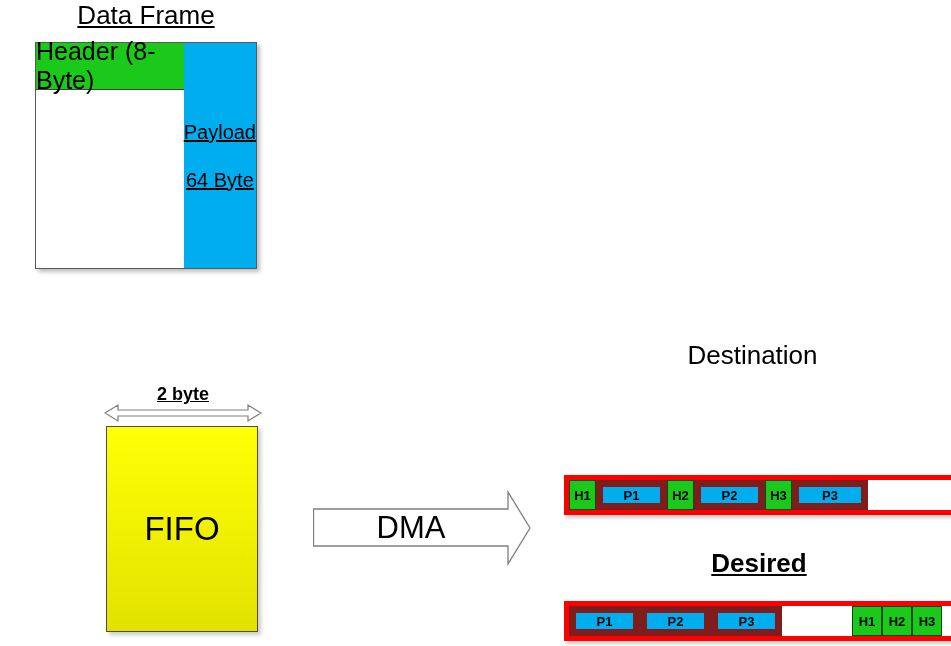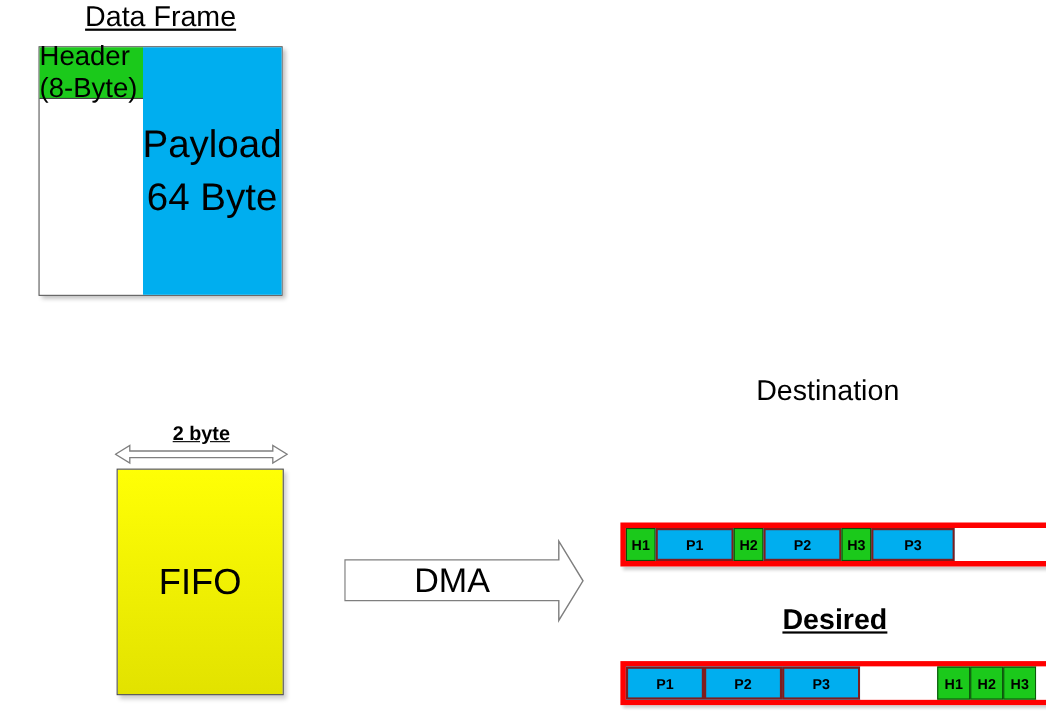--- a/index.html
+++ b/index.html
@@ -11,21 +11,21 @@
   .u{text-decoration:underline;}
   .b{font-weight:bold;}
 
   
   .df-title{left:0;top:6;width:232;width:232px;font-size:26px;text-align:center;}
   .df-box{left:5px;top:42px;width:222px;height:227px;border:1px solid #595959;
           box-shadow:3px 3px 4px rgba(0,0,0,0.25);display:flex;flex-direction:row;box-sizing:border-box;}
   .df-header{height:46px;background:var(--green,#1BC91B);border-bottom:1px solid #404040;
              display:flex;align-items:center;justify-content:center;font-size:25px;}
   .df-payload{flex:1;background:var(--blue,#00AEEF);display:flex;flex-direction:column;
-              align-items:center;justify-content:center;font-size:35px;line-height:48px;}
+              align-items:center;justify-content:center;font-size:20px;line-height:48px;text-decoration:underline;}
 
   
   .src-label{left:76px;top:350px;width:152px;font-size:25px;text-align:center;}
   .byte-label{left:74px;top:384px;width:158px;font-size:18px;text-align:center;}
   .width-arrow{left:74px;top:403px;}
   .fifo-box{left:76px;top:426px;width:152px;height:206px;
             background:linear-gradient(to bottom,var(--yellow-top,#FFFF05),var(--yellow-bottom,#E2E200));
             border:1px solid #4d4d4d;box-shadow:3px 3px 4px rgba(0,0,0,0.2);
             display:flex;align-items:center;justify-content:center;font-size:33px;box-sizing:border-box;}
 
@@ -40,21 +40,21 @@
 
   .membar{width:412px;height:40px;border:5px solid var(--red,#FF0000);border-radius:0;
           box-sizing:border-box;display:flex;align-items:stretch;background:#fff;
           box-shadow:2px 3px 3px rgba(0,0,0,0.2);}
   .actual-bar{left:534px;top:475px;}
   .desired-bar{left:534px;top:601px;}
 
   .seg{box-sizing:border-box;display:flex;align-items:center;justify-content:center;
        font-weight:bold;font-size:13px;flex:0 0 auto;}
   .seg.header{background:var(--green,#1BC91B);border:1px solid #0b4d0b;}
-  .seg.payload{background:var(--blue,#00AEEF);border:2px solid #7f1d1d;}
+  .seg.payload{background:var(--blue,#00AEEF);border:7px solid #7f1d1d;}
   .seg.empty{background:#ffffff;border:none;}
 
   svg{display:block;}
 </style>
 </head>
 <body>
 
 <div class="stage">
 
   <div class="abs df-title u">Data Frame</div>

